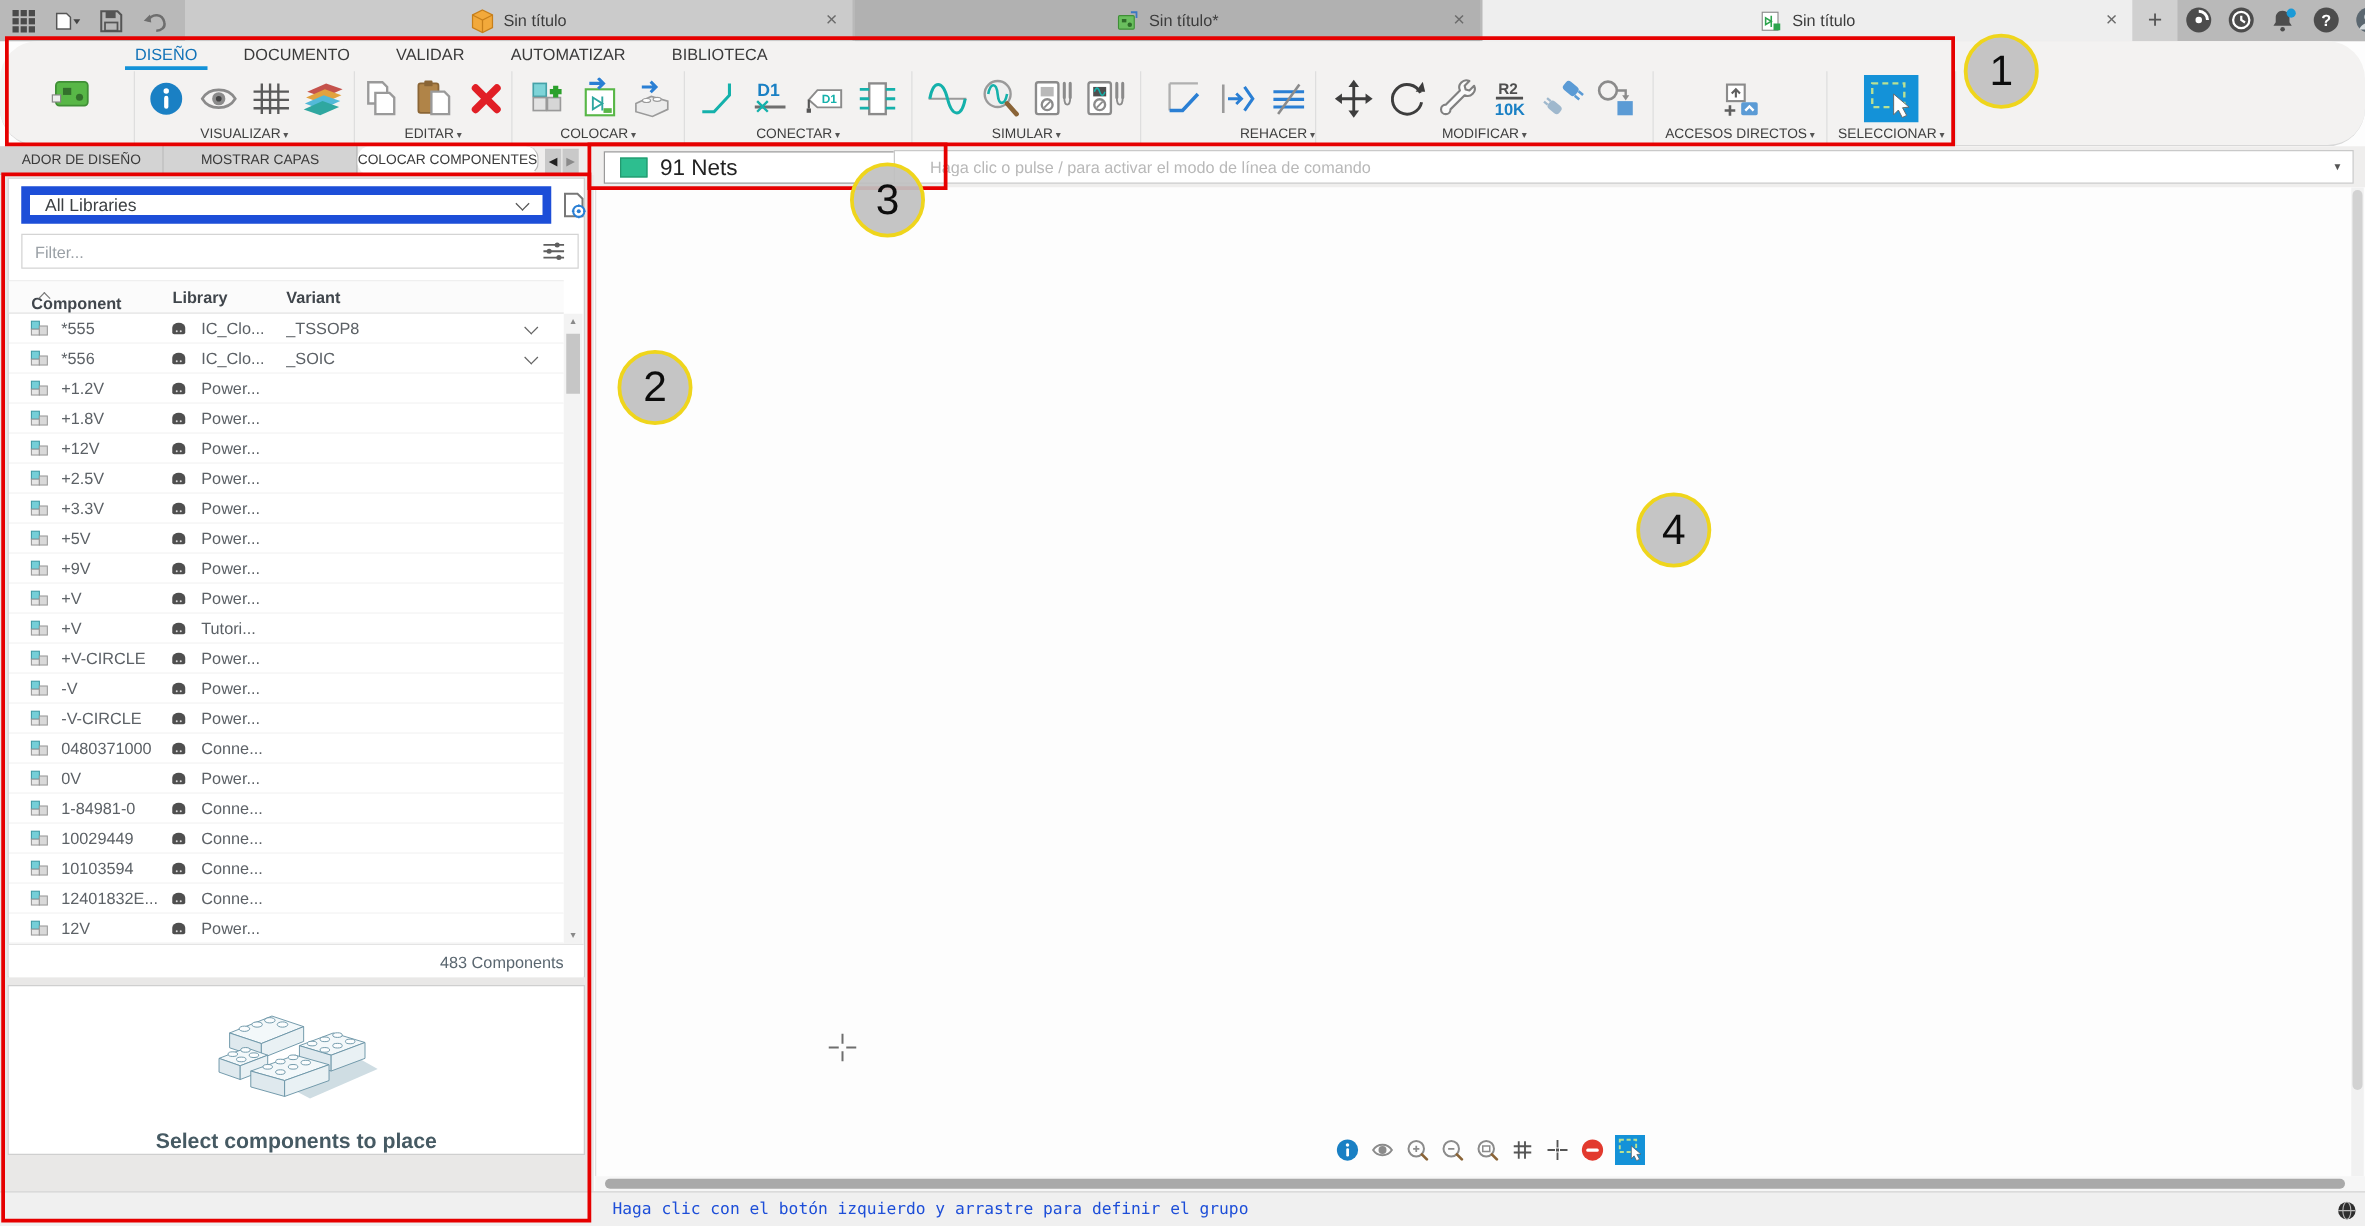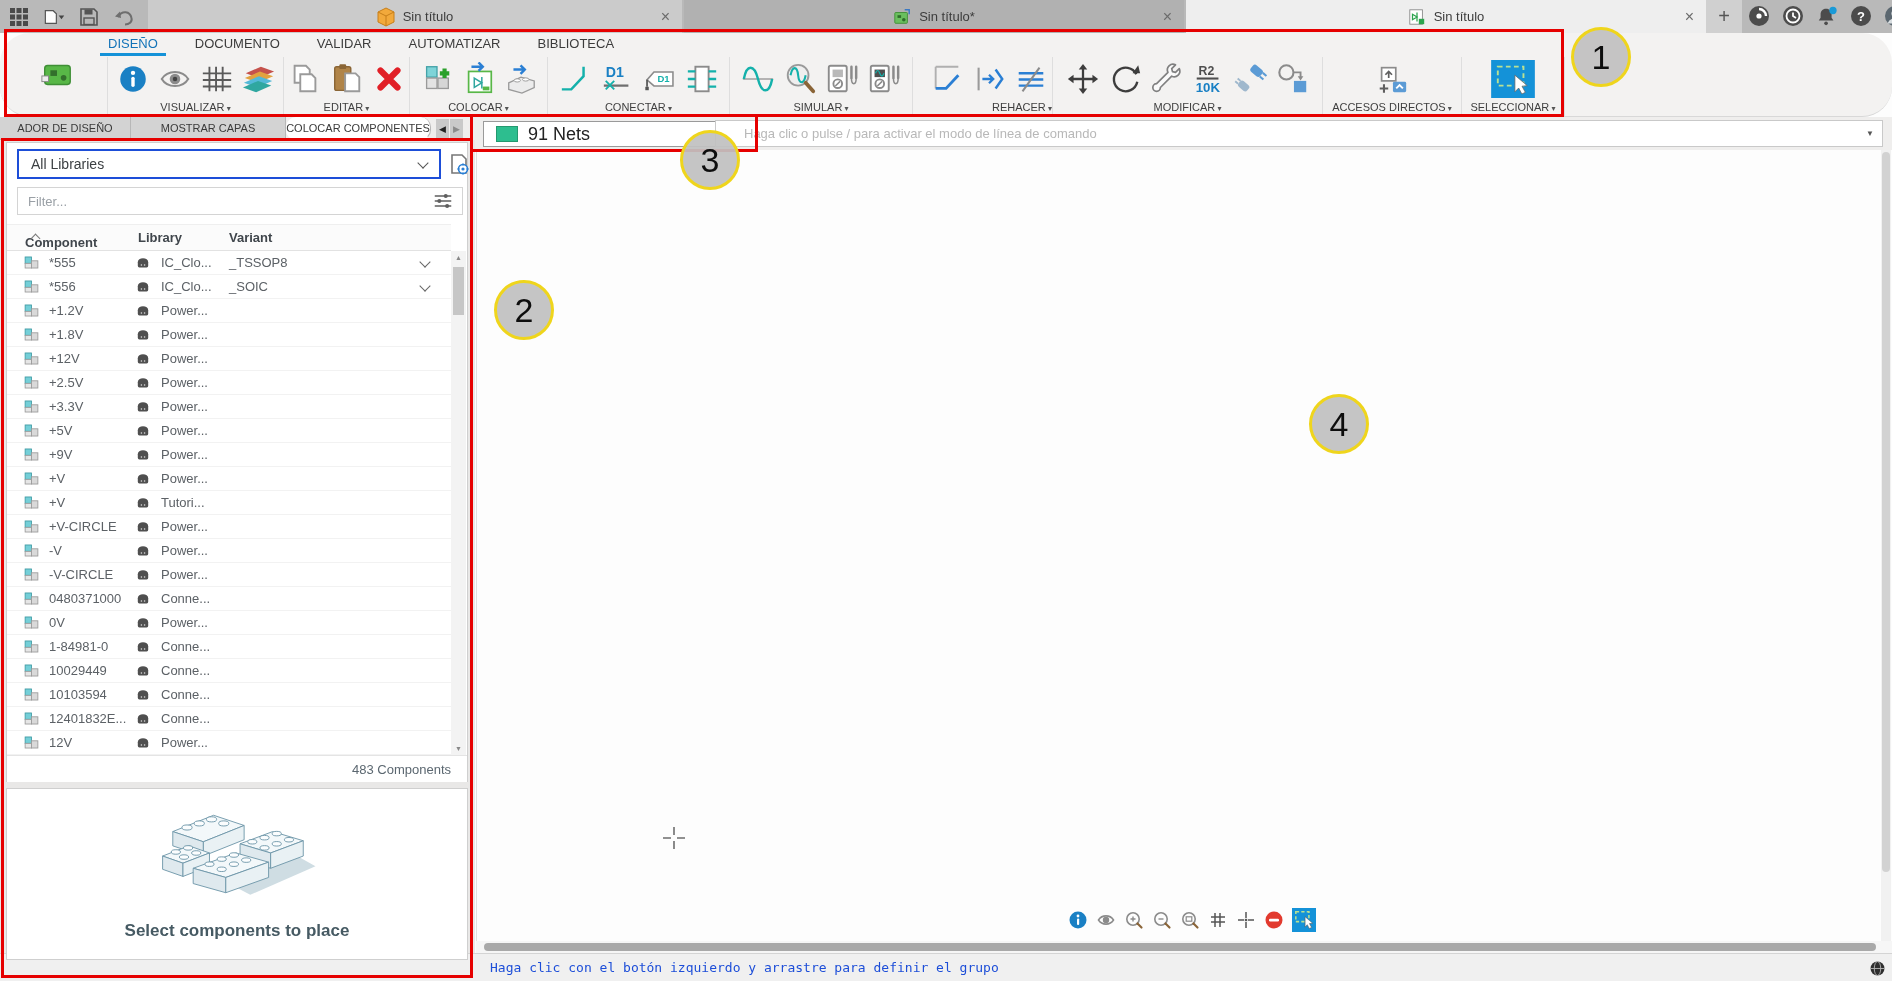--- a/index.html
+++ b/index.html
@@ -49,21 +49,21 @@
   .nets-label{margin-left:10px;font-size:18px;color:#222;}
   .dd-arrow{margin-left:auto;margin-right:10px;font-size:8px;color:#555;}
   .cmd{position:absolute;left:715px;top:3px;width:1168px;height:27px;background:#fff;border:1px solid #c9c9c9;display:flex;align-items:center;}
   .cmd input{flex:1;border:none;outline:none;padding-left:28px;font-size:13px;color:#333;background:transparent;font-family:"Liberation Sans",sans-serif;}
   .cmd input::placeholder{color:#b8b8b8;}
   .cmd .dd-arrow{margin-right:8px;cursor:pointer;}
 
   
   .leftbg{position:absolute;left:0;top:140px;width:475px;height:841px;background:#e9e8e7;}
   .libbox{position:absolute;left:6px;top:142px;width:462px;height:640px;background:#fff;border:1px solid #cfcfcf;}
-  .libselect{position:absolute;left:10px;top:6px;width:424px;height:30px;border:2px solid #1d4ed8;display:flex;align-items:center;padding:0 12px;font-size:14px;color:#3c4043;cursor:pointer;background:#fff;}
+  .libselect{position:absolute;left:10px;top:6px;width:424px;height:30px;border:7px solid #1d4ed8;display:flex;align-items:center;padding:0 12px;font-size:14px;color:#3c4043;cursor:pointer;background:#fff;}
   .libselect .chev{margin-left:auto;}
   .chev{width:8px;height:8px;border-right:1.7px solid #555;border-bottom:1.7px solid #555;transform:rotate(45deg);display:inline-block;margin-bottom:3px;}
   .libcfg{position:absolute;left:440px;top:9px;width:24px;height:24px;cursor:pointer;}
   .filter{position:absolute;left:10px;top:44px;width:446px;height:28px;border:1px solid #d4d4d4;display:flex;align-items:center;background:#fff;}
   .filter input{flex:1;border:none;outline:none;padding-left:10px;font-size:13px;color:#333;background:transparent;font-family:"Liberation Sans",sans-serif;}
   .filter input::placeholder{color:#9aa0a6;}
   .sliders{width:22px;height:22px;margin-right:8px;cursor:pointer;}
   .thead{position:absolute;left:0;top:81px;width:444px;height:27px;background:#fbfbfb;border-bottom:1px solid #e2e2e2;border-top:1px solid #efefef;font-size:13px;font-weight:bold;color:#40464c;}
   .thead span{position:absolute;top:5px;cursor:pointer;}
   .h-comp{left:18px;}
@@ -78,21 +78,21 @@
   .trow .rc-lib{position:absolute;left:154px;top:4px;}
   .trow .rc-var{position:absolute;left:222px;top:4px;}
   .trow .rc-chev{position:absolute;left:414px;top:7px;width:8px;height:8px;border-right:1.6px solid #666;border-bottom:1.6px solid #666;transform:rotate(45deg);cursor:pointer;}
   .vscroll{position:absolute;left:444px;top:108px;width:15px;height:504px;background:#f3f3f3;cursor:pointer;}
   .varrow{position:absolute;left:0;width:15px;text-align:center;font-size:7px;color:#888;}
   .varrow.up{top:3px;}
   .varrow.down{bottom:3px;}
   .vthumb{position:absolute;left:2px;top:16px;width:11px;height:48px;background:#c6c6c6;}
   .lfooter{position:absolute;left:0;top:612px;width:460px;height:27px;border-top:1px solid #e4e4e4;background:#fff;}
   .lfooter span{position:absolute;right:16px;top:6px;font-size:13px;color:#5b6770;}
-  .placebox{position:absolute;left:6px;top:788px;width:462px;height:172px;background:#fff;border:1px solid #cfcfcf;display:flex;flex-direction:column;align-items:center;z-index:3;}
+  .placebox{position:absolute;left:6px;top:788px;width:462px;height:136px;background:#fff;border:1px solid #cfcfcf;display:flex;flex-direction:column;align-items:center;z-index:3;}
   .bricks{width:180px;height:106px;margin-top:12px;}
   .place-text{margin-top:14px;font-size:17px;font-weight:bold;color:#465a63;}
 
   
   .canvas{position:absolute;left:476px;top:150px;width:1416px;height:791px;background:#fdfdfd;border-left:1px solid #e0e0e0;cursor:crosshair;}
   .crosshair{position:absolute;left:185px;top:676px;width:24px;height:24px;}
   .ctoolbar{position:absolute;left:1068px;top:908px;display:flex;align-items:center;gap:8px;z-index:4;}
   .ctoolbar .ic{width:20px;height:20px;cursor:pointer;}
   .ctoolbar .ic.csel{width:24px;height:24px;}
   .vscroll2{position:absolute;left:1881px;top:150px;width:10px;height:791px;background:#f1f1f1;}

